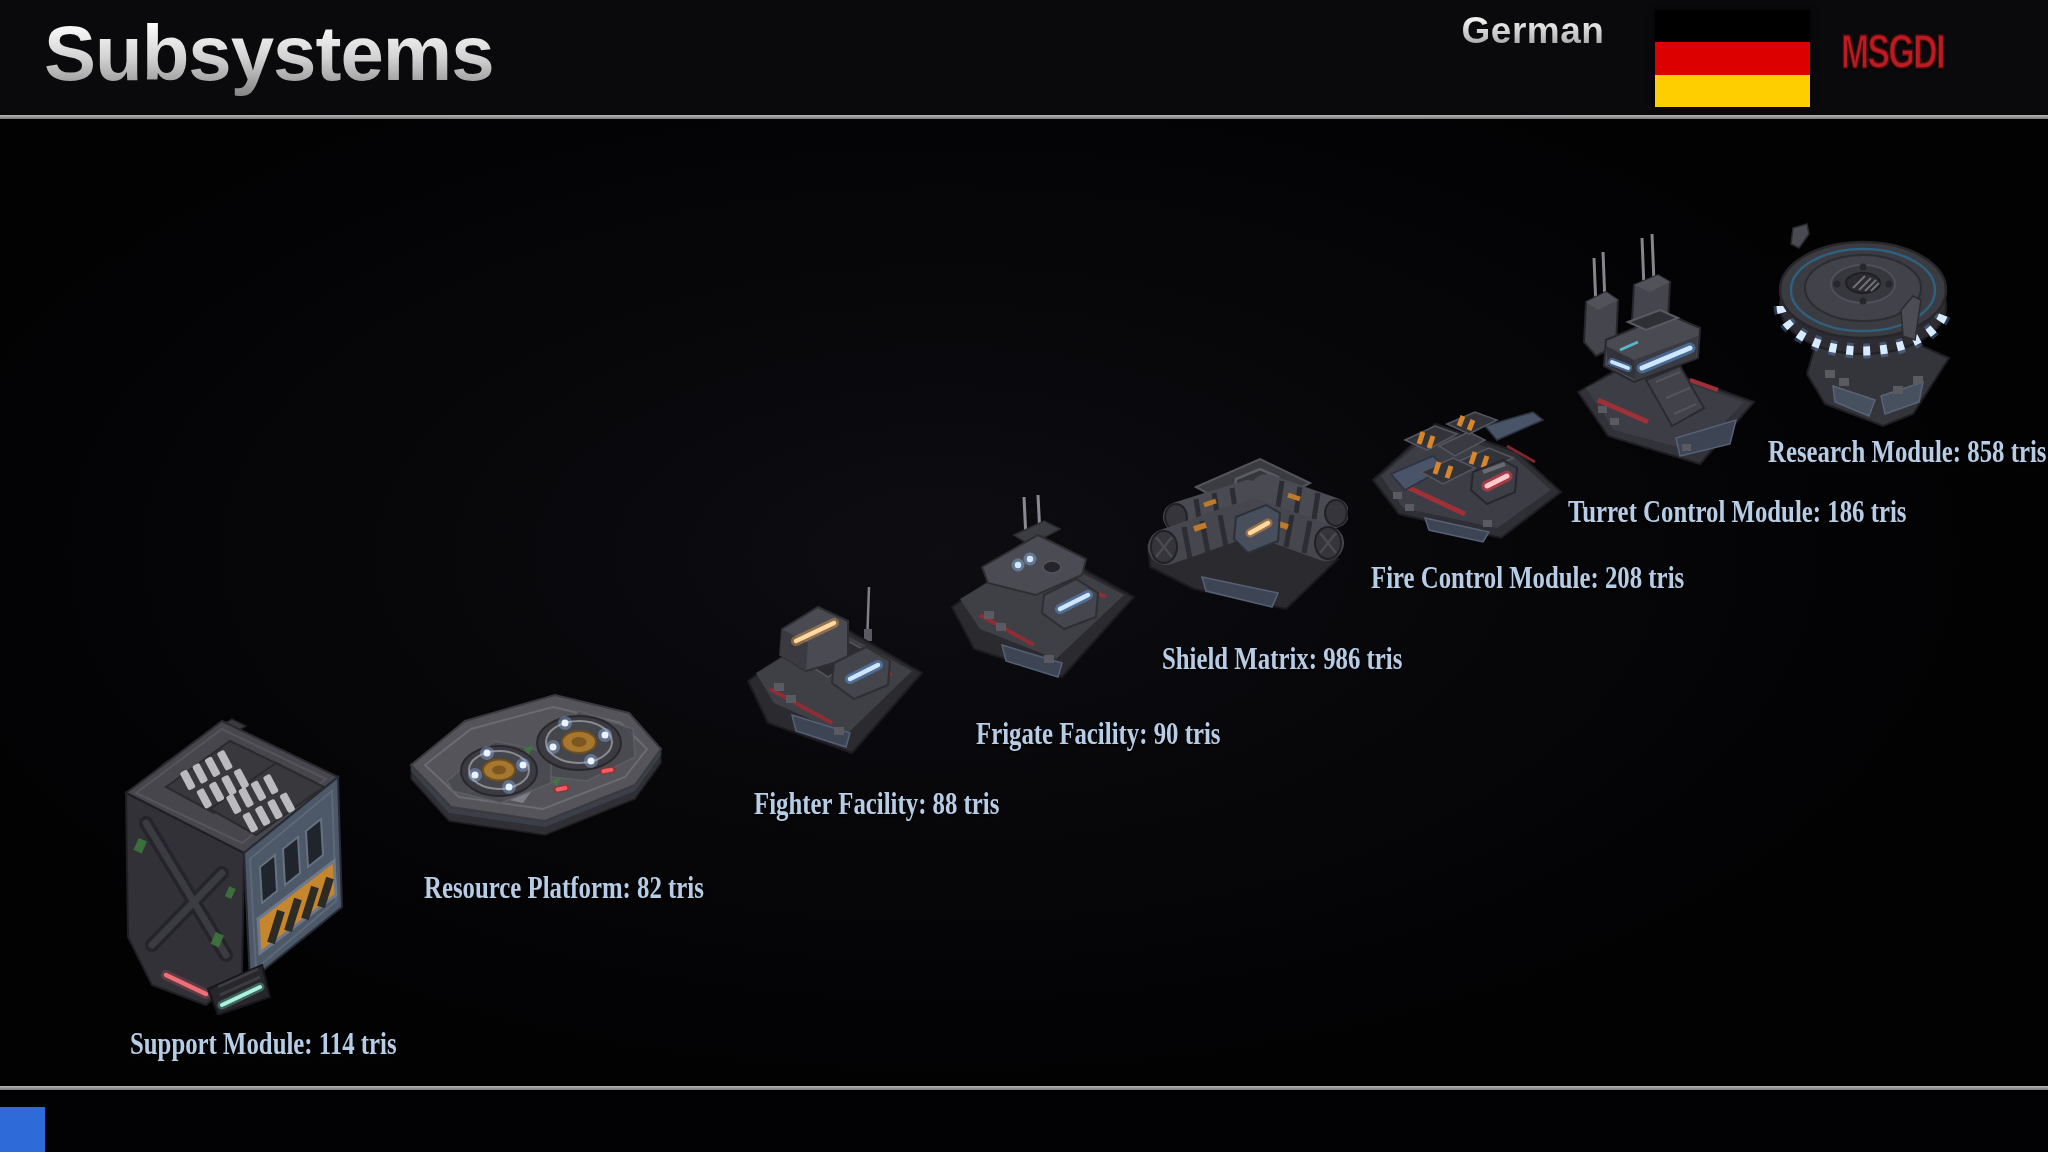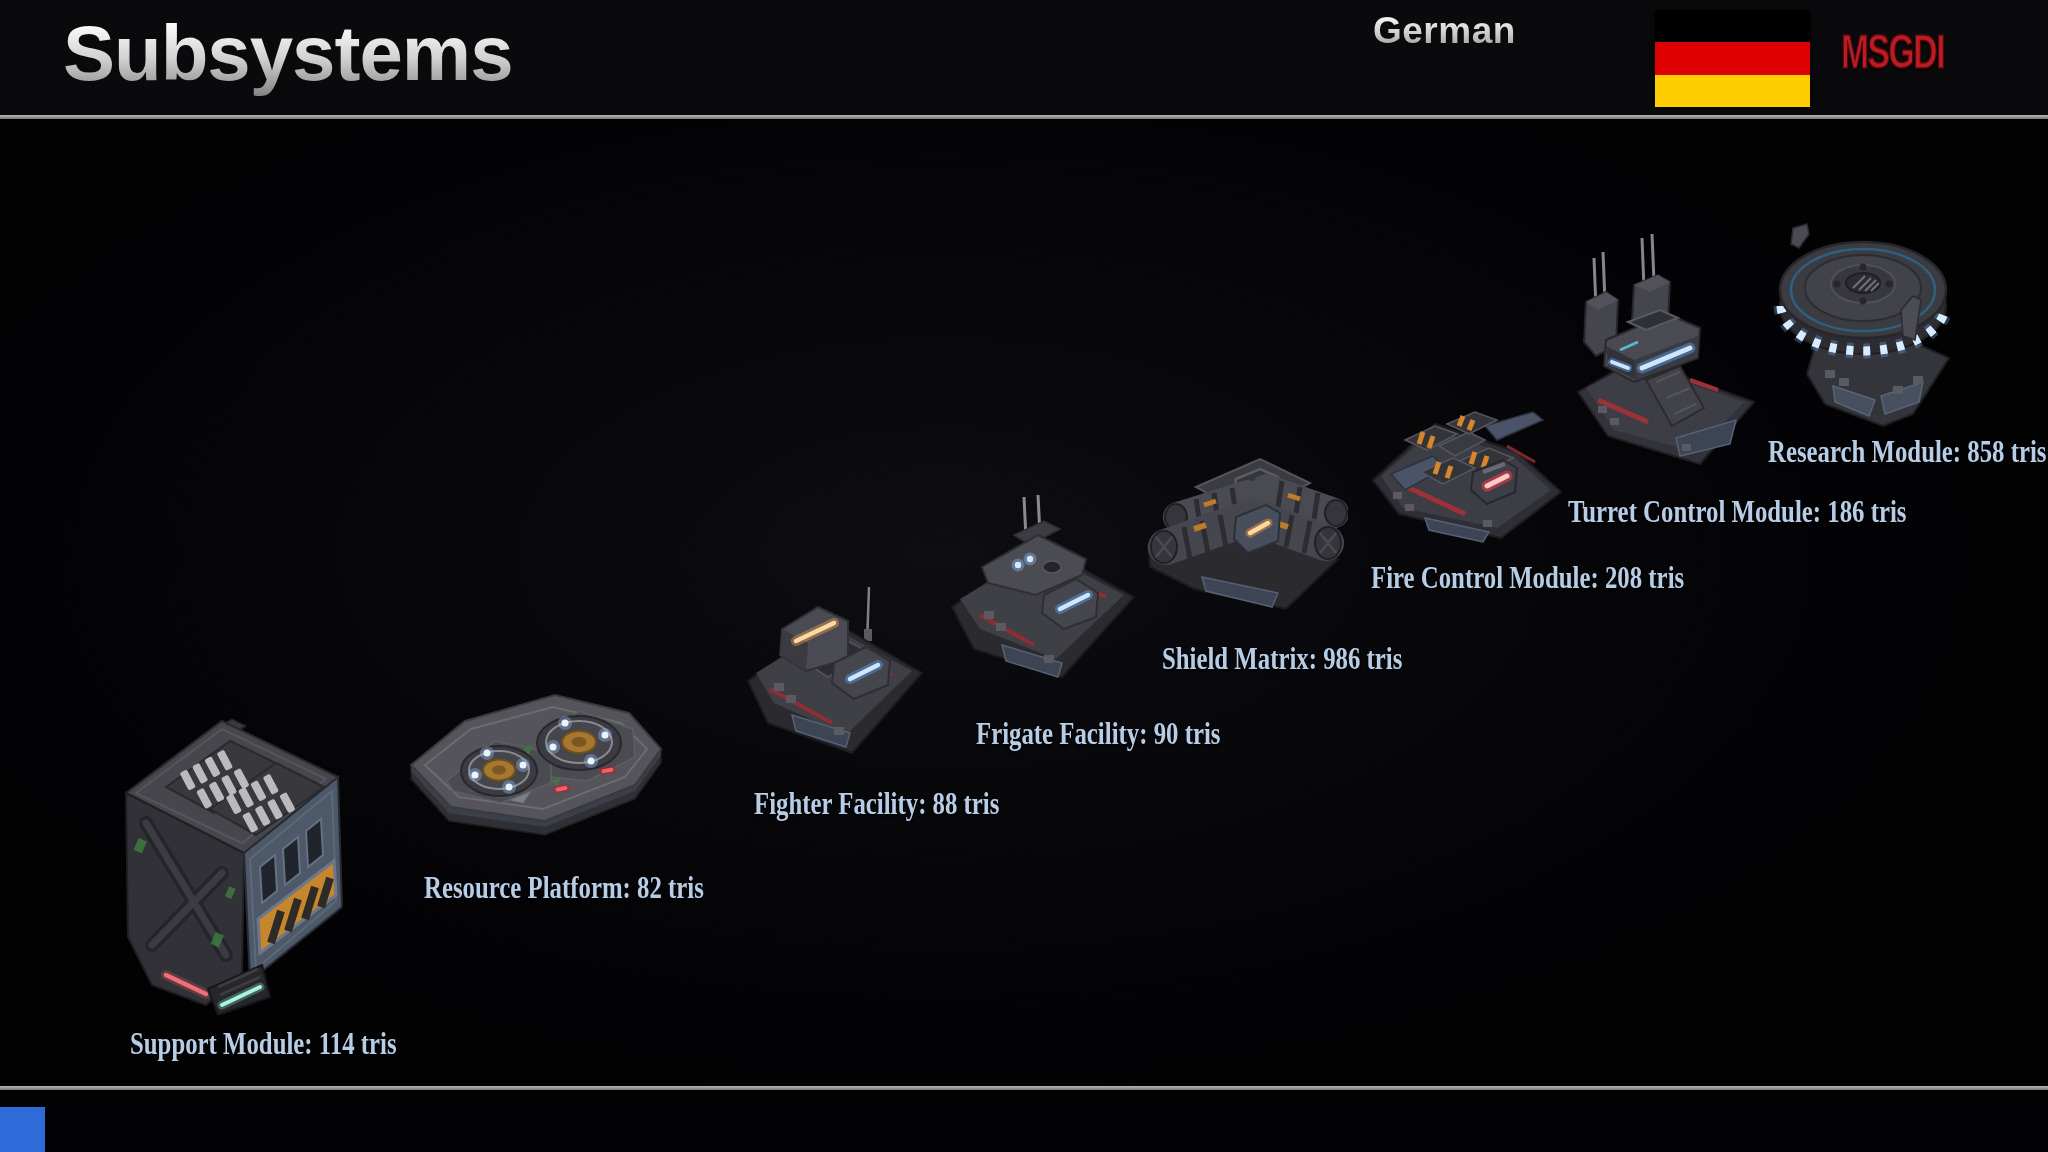--- a/index.html
+++ b/index.html
@@ -2,22 +2,22 @@
 <html><head>
 <meta charset="utf-8">
 <style>
   html,body{margin:0;padding:0;background:#000;}
   #page{position:relative;width:2048px;height:1152px;overflow:hidden;
         background:#020204;font-family:"Liberation Sans",sans-serif;}
   
   #header{position:absolute;left:0;top:0;width:2048px;height:115px;background:#0a0a0d;}
   #title{position:absolute;left:44px;top:8px;font-size:78px;font-weight:bold;letter-spacing:-1px;
          background:linear-gradient(#ffffff 15%,#d2d2d2 55%,#7e7e7e 100%);
-         -webkit-background-clip:text;background-clip:text;color:transparent;margin-left:19px;}
-  #brand{position:absolute;left:1373px;top:8px;width:320px;text-align:left;
+         -webkit-background-clip:text;background-clip:text;color:transparent;}
+  #brand{position:absolute;left:1373px;top:8px;width:320px;text-align:center;
          font-size:37px;font-weight:bold;line-height:45px;letter-spacing:0.5px;
          background:linear-gradient(#f5f5f5 20%,#c8c8c8 60%,#8a8a8a 100%);
          -webkit-background-clip:text;background-clip:text;color:transparent;}
   #flag{position:absolute;left:1655px;top:10px;width:155px;height:97px;
         box-shadow:0 0 6px rgba(0,0,0,.8);}
   #flag .stripe{width:100%;height:33.333%;}
   #logo{position:absolute;left:1841px;top:24px;font-size:48px;font-weight:bold;
         letter-spacing:-2px;color:#bb1b21;-webkit-text-stroke:1.5px #520a0e;
         transform:scaleX(.7);transform-origin:0 0;
         text-shadow:0 2px 2px #000;}

